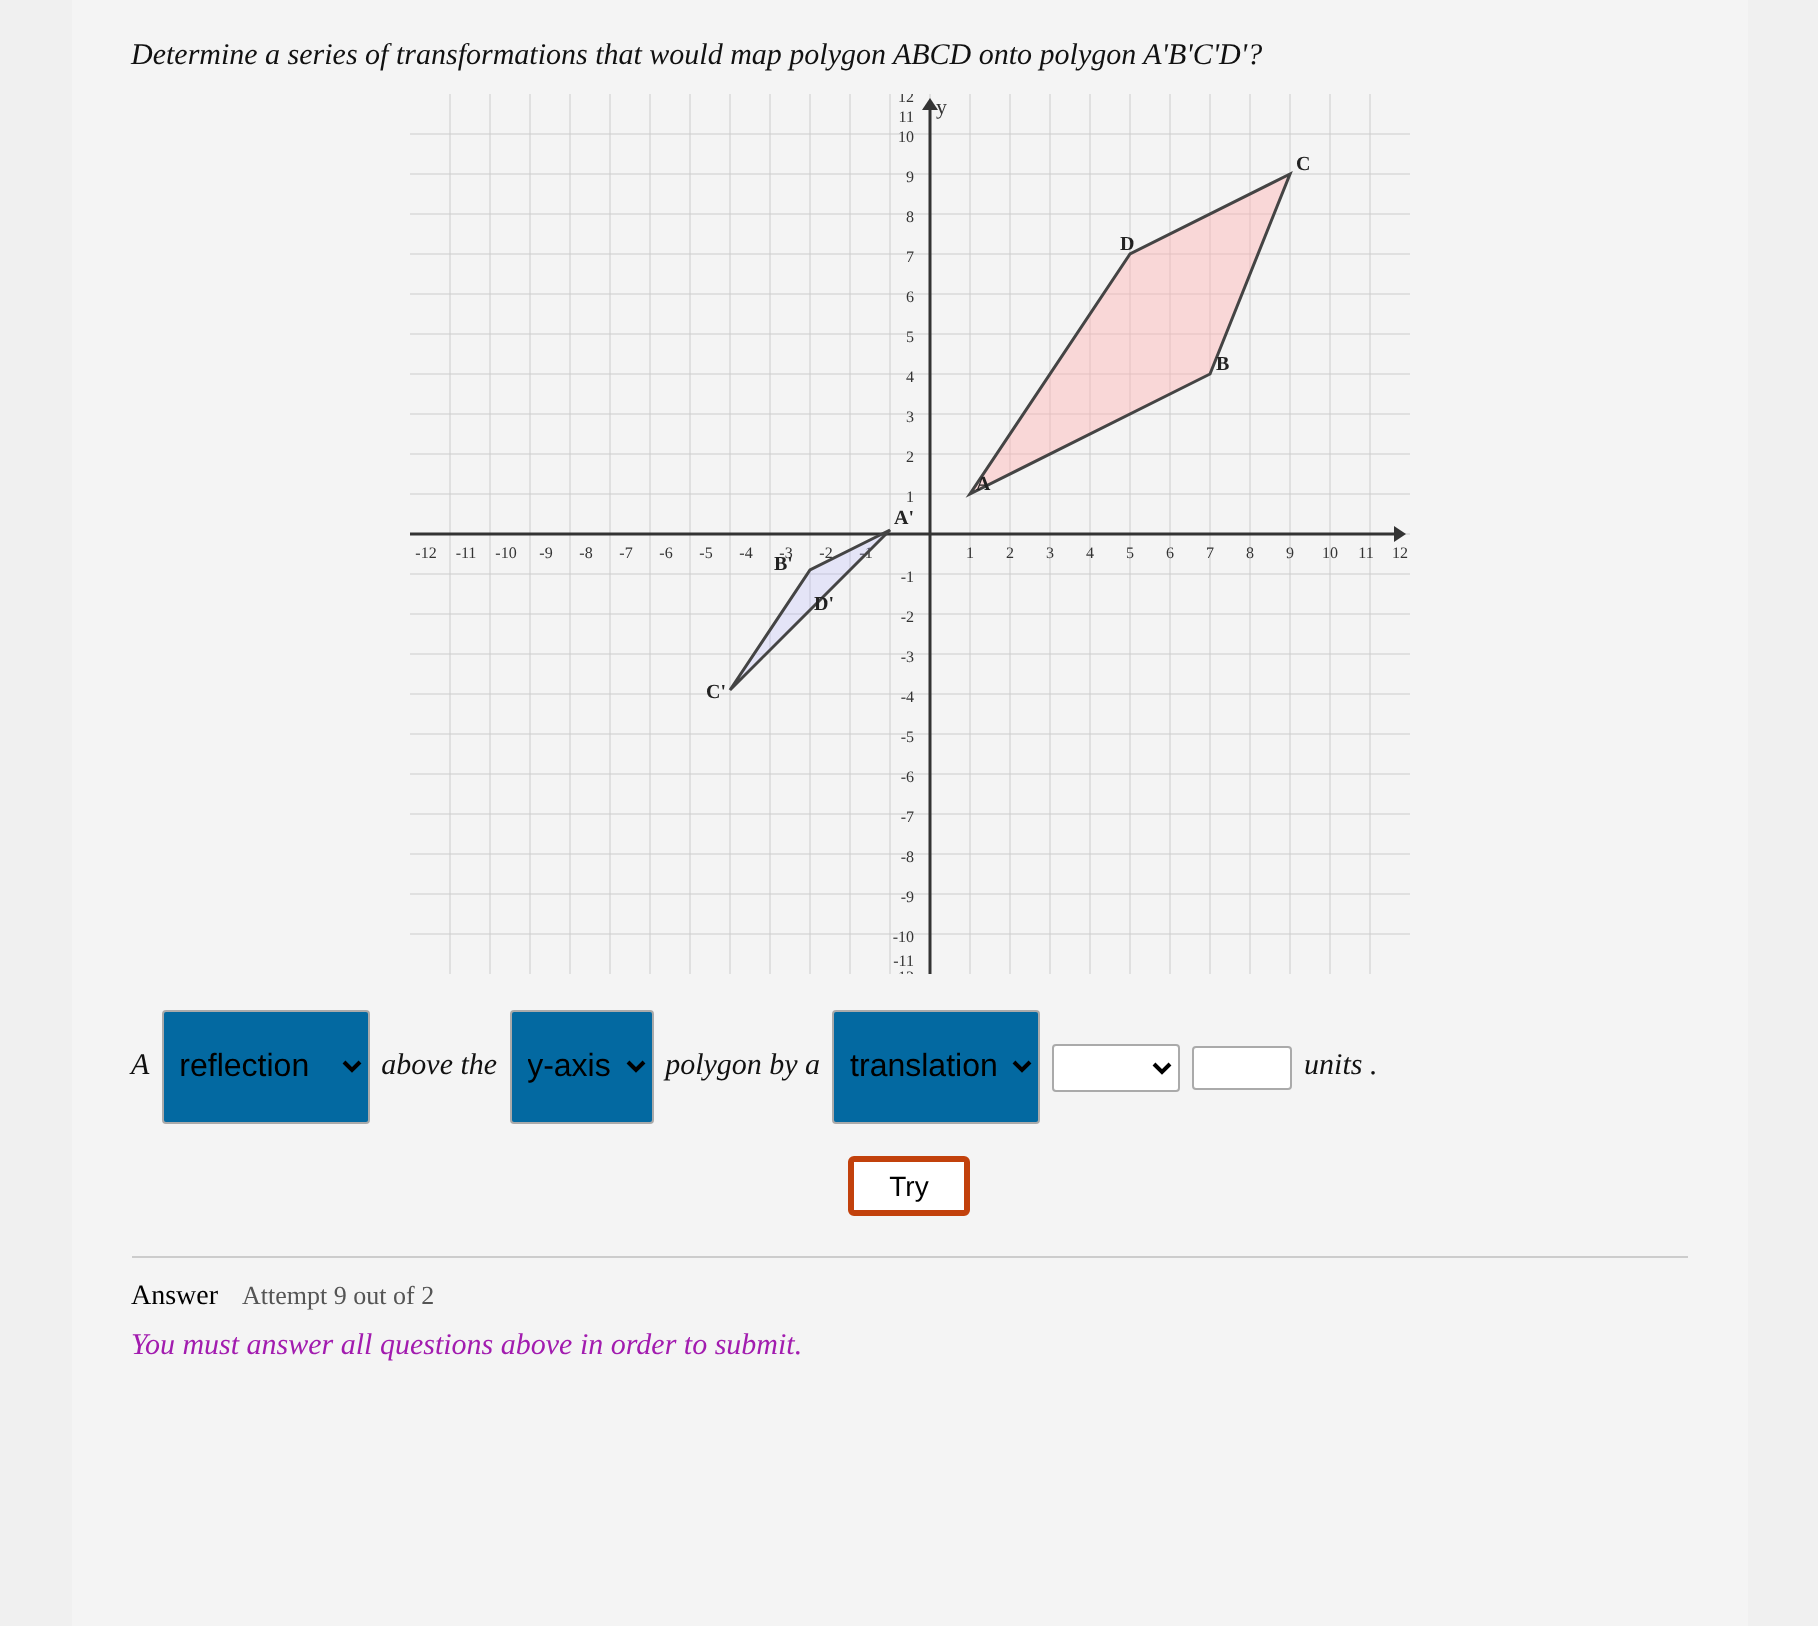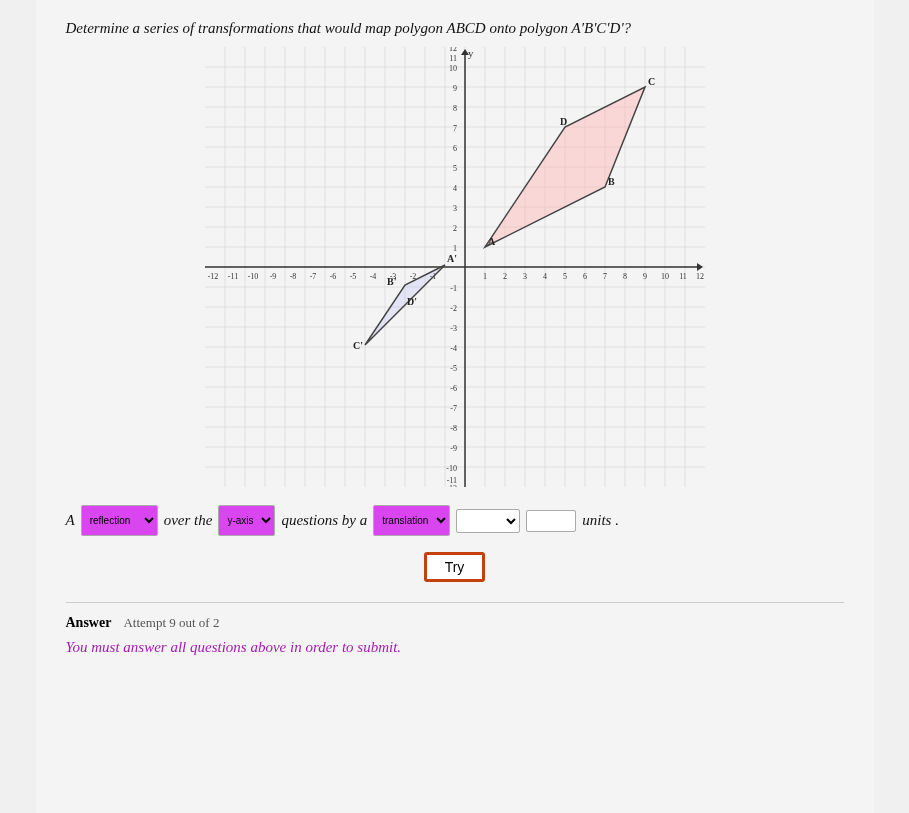--- a/index.html
+++ b/index.html
@@ -36,24 +36,24 @@
     .answer-row {
       display: flex;
       align-items: center;
       gap: 6px;
       margin: 10px 0 10px 0;
       flex-wrap: wrap;
       font-size: 15px;
       color: #111;
     }
     .answer-row select {
-      font-size: 10px;
+      font-size: 16px;
       border: 1px solid #aaa;
-      background: #d946ef;
-      padding: 8px 4px;
+      background: #0369a1;
+      padding: 18px 4px;
       border-radius: 2px;
       cursor: pointer;
     }
     .answer-row input[type="text"] {
       width: 60px;
       border: 1px solid #aaa;
       font-size: 14px;
       padding: 2px 4px;
       border-radius: 2px;
     }
@@ -75,21 +75,21 @@
       display: flex;
       justify-content: center;
       margin-bottom: 18px;
     }
     .answer-section {
       margin-top: 20px;
       border-top: 1px solid #ccc;
       padding-top: 10px;
     }
     .answer-label {
-      font-weight: bold;
+      font-weight: normal;
       font-size: 14px;
       display: inline;
     }
     .attempt-text {
       font-size: 13px;
       color: #555;
       margin-left: 8px;
       display: inline;
     }
     .submit-note {
@@ -238,27 +238,27 @@
   </div>
 
   <div class="answer-row">
     <span class="label-text">A</span>
     <select>
       <option value="reflection">reflection</option>
       <option value="rotation">rotation</option>
       <option value="translation">translation</option>
       <option value="dilation">dilation</option>
     </select>
-    <span class="label-text">over the</span>
+    <span class="label-text">above the</span>
     <select>
       <option value="y-axis">y-axis</option>
       <option value="x-axis">x-axis</option>
       <option value="origin">origin</option>
     </select>
-    <span class="label-text">questions by a</span>
+    <span class="label-text">polygon by a</span>
     <select>
       <option value="translation">translation</option>
       <option value="rotation">rotation</option>
       <option value="reflection">reflection</option>
     </select>
     <select style="font-size:14px; border:1px solid #aaa; background:#fff; padding:2px 4px; border-radius:2px;">
       <option value=""></option>
       <option value="up">up</option>
       <option value="down">down</option>
       <option value="left">left</option>

